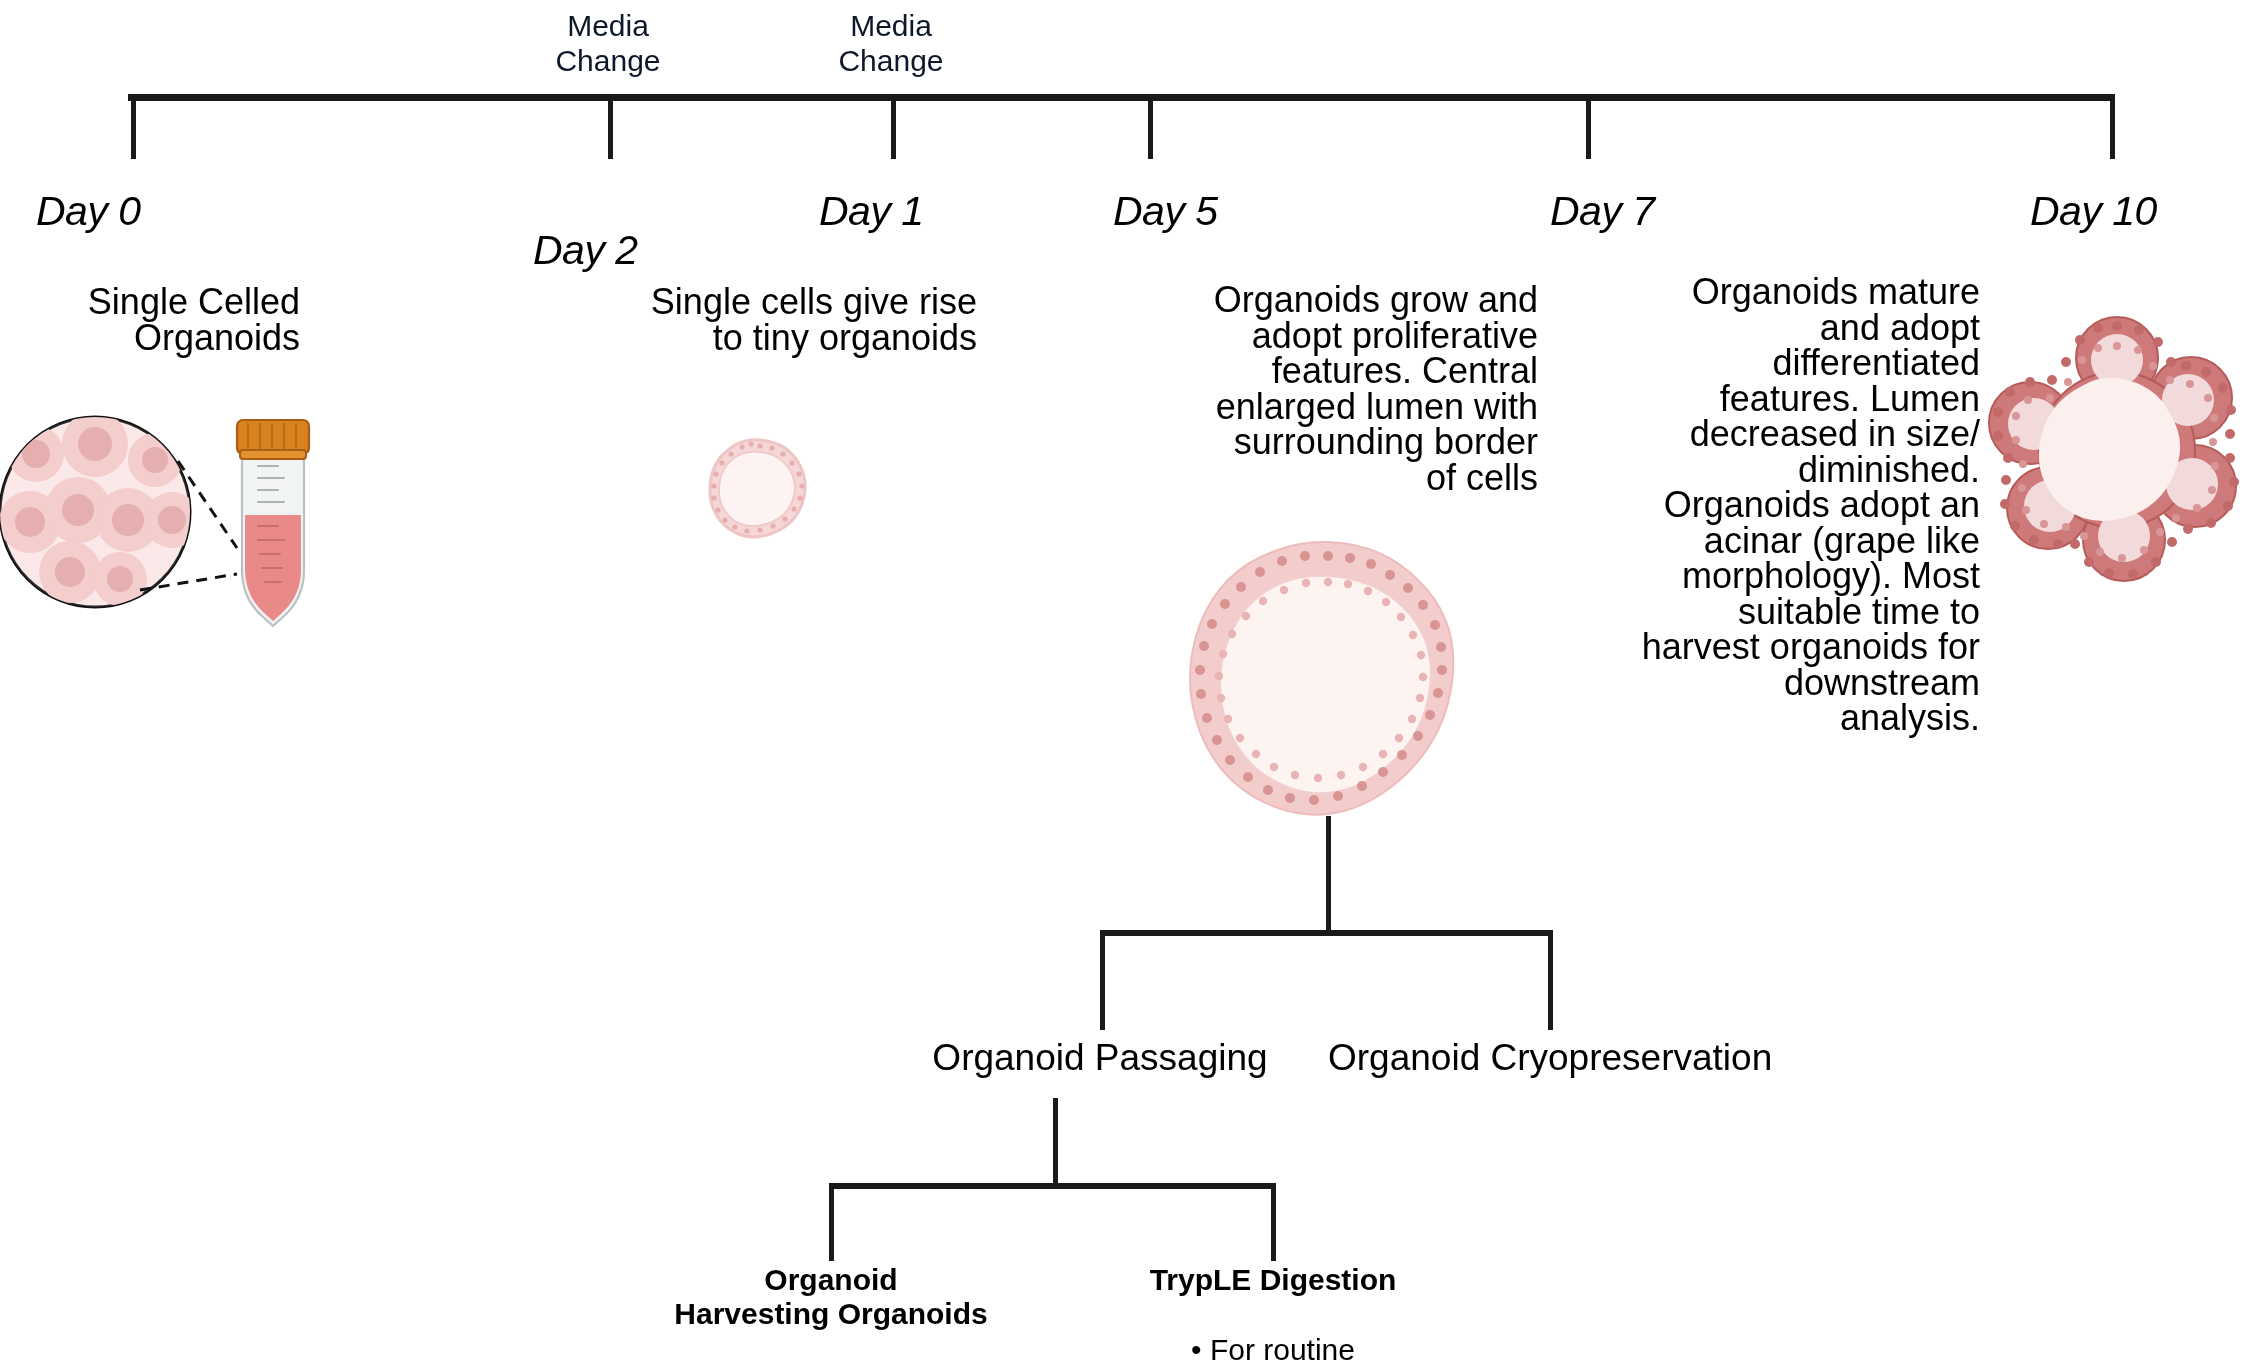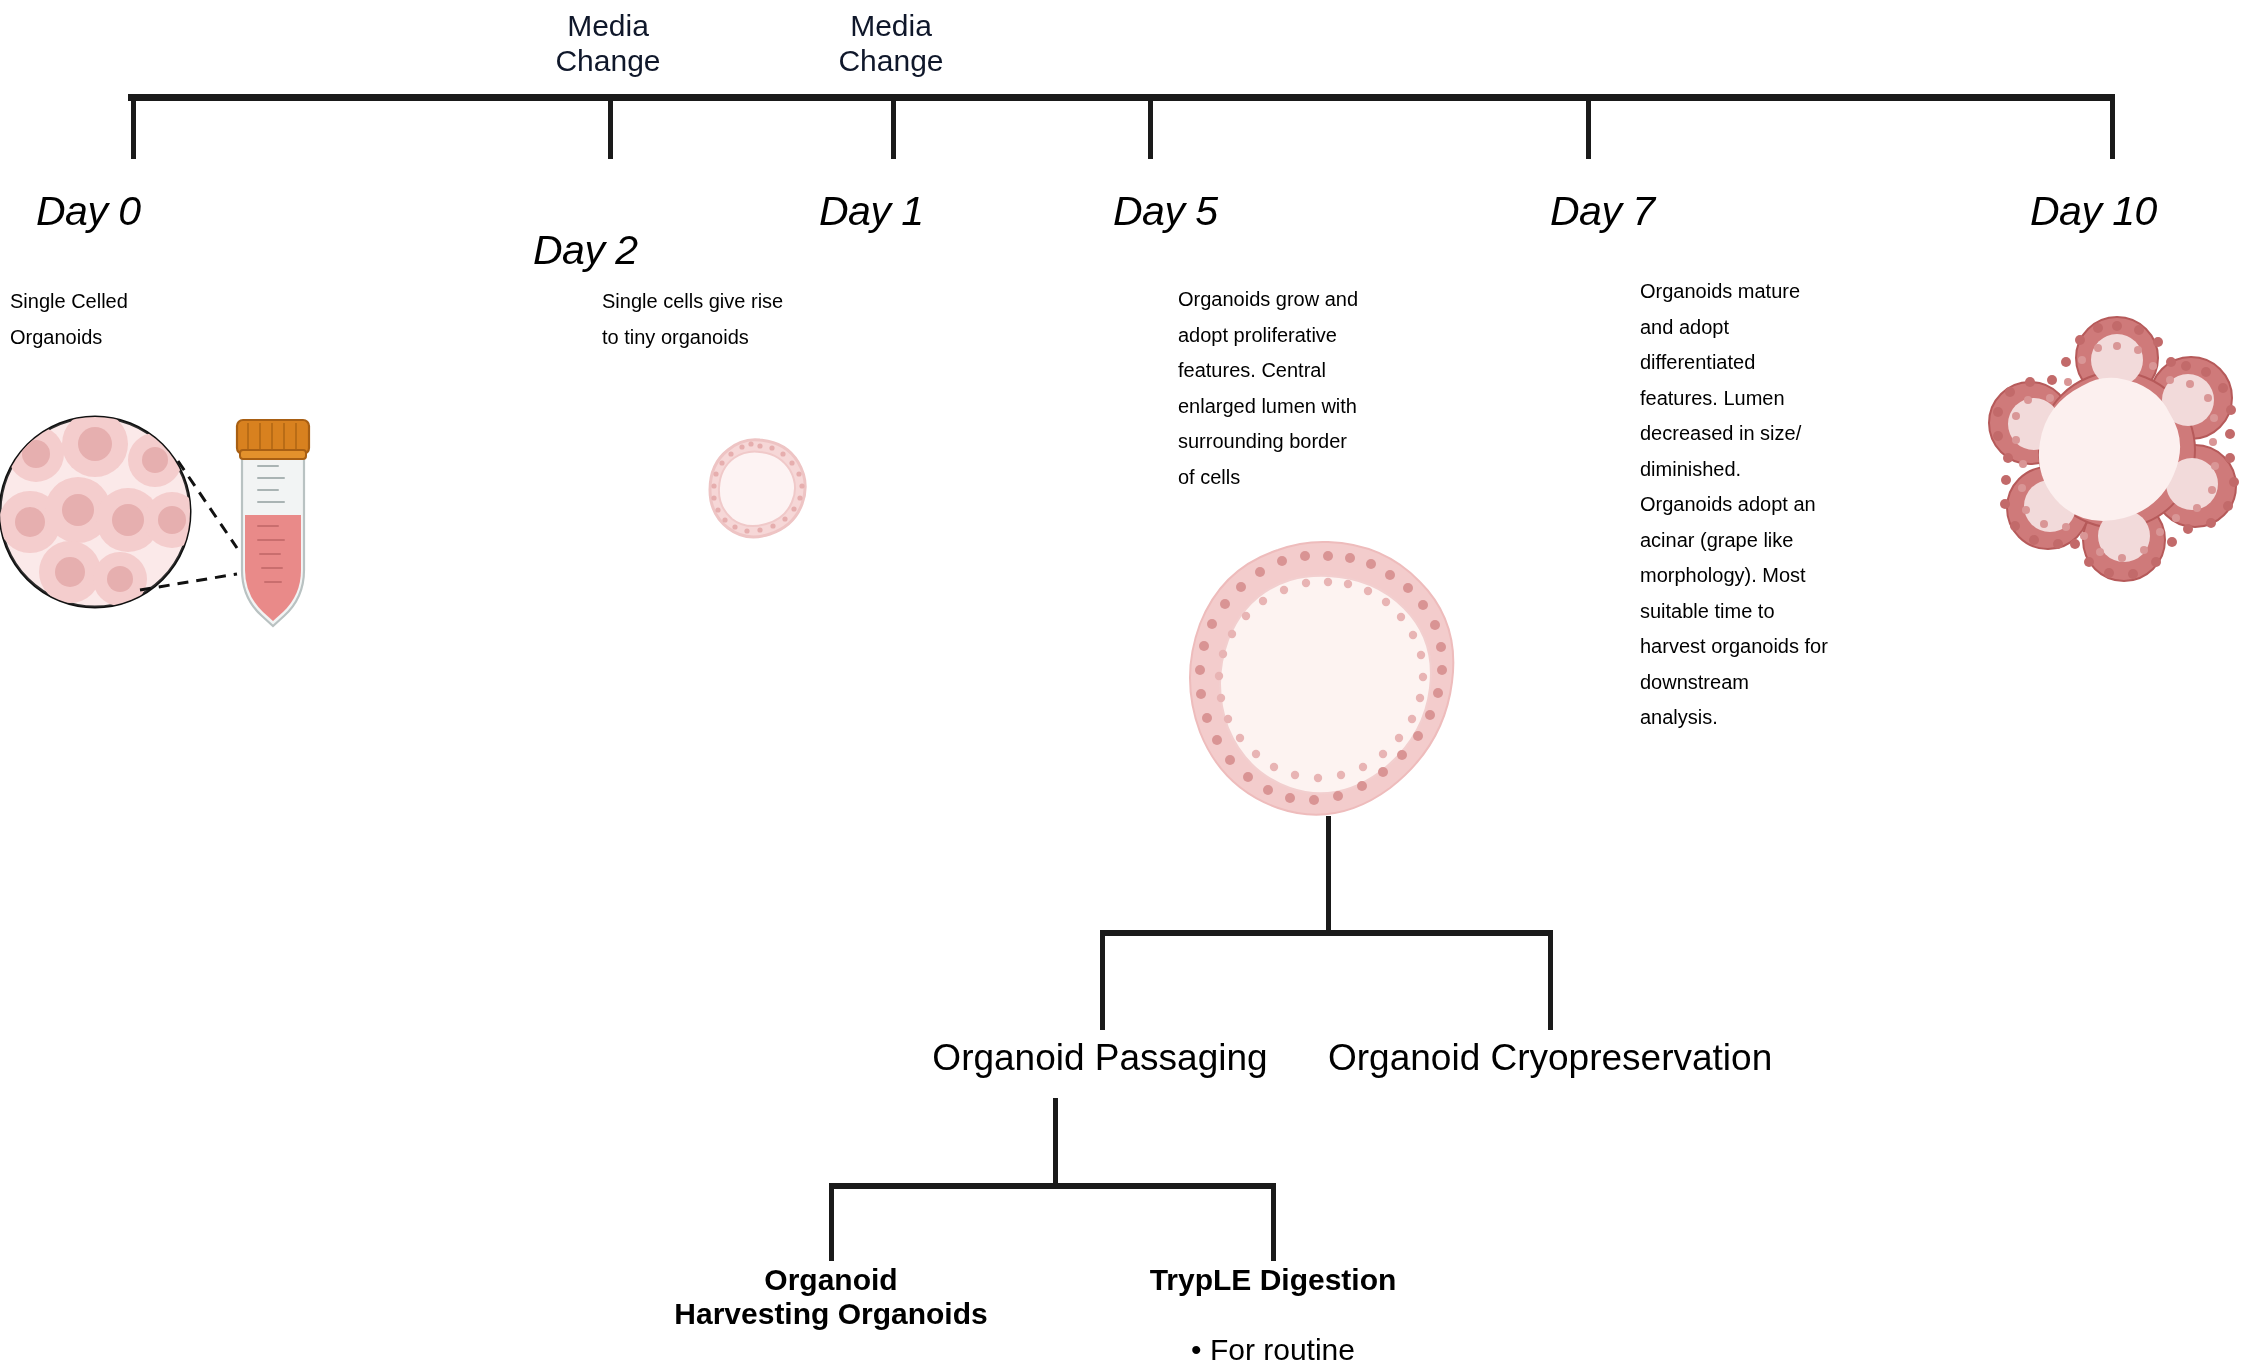--- a/index.html
+++ b/index.html
@@ -48,23 +48,23 @@
     font-size: 41px;
     font-weight: normal;
     font-style: italic;
     letter-spacing: -0.5px;
     color: #000;
     white-space: nowrap;
   }
 
   .desc {
     position: absolute;
-    font-size: 20px;
+    font-size: 36px;
     line-height: 35.5px;
-    text-align: left;
+    text-align: right;
     color: #000;
     white-space: pre-line;
   }
 
   
   .vline { position: absolute; width: 5px; background: #1a1a1a; }
   .hline { position: absolute; height: 6px; background: #1a1a1a; }
 
   .flow-label {
     position: absolute;

